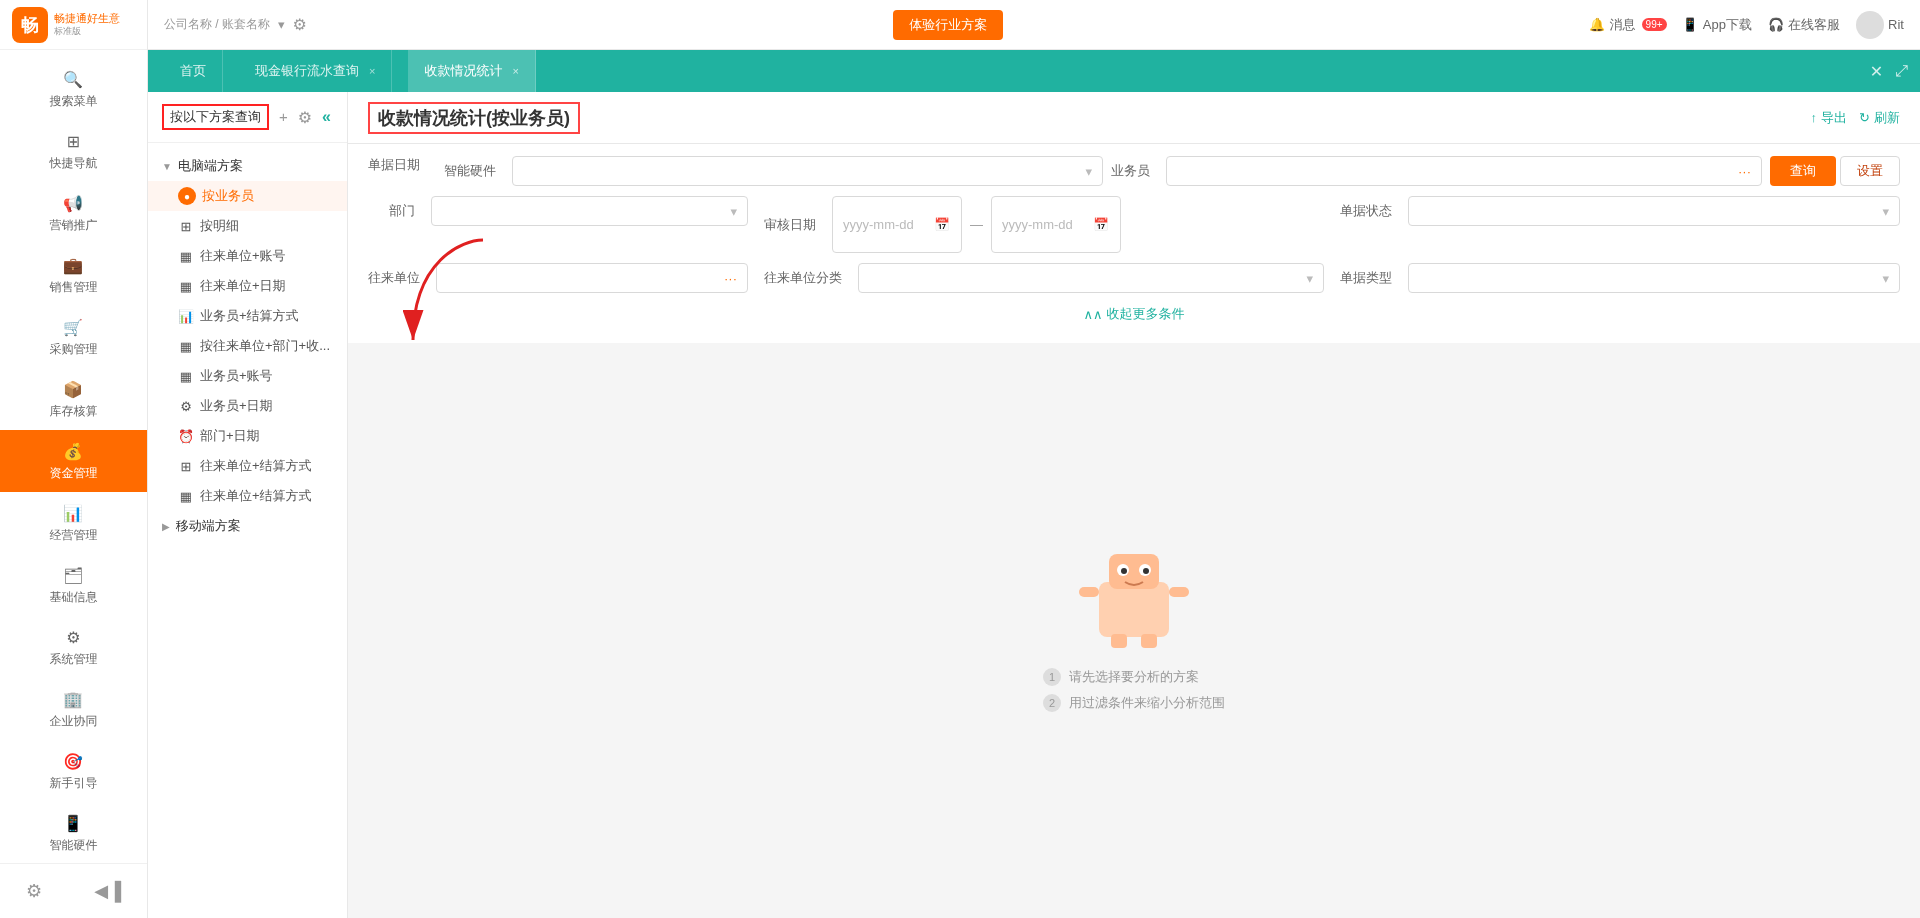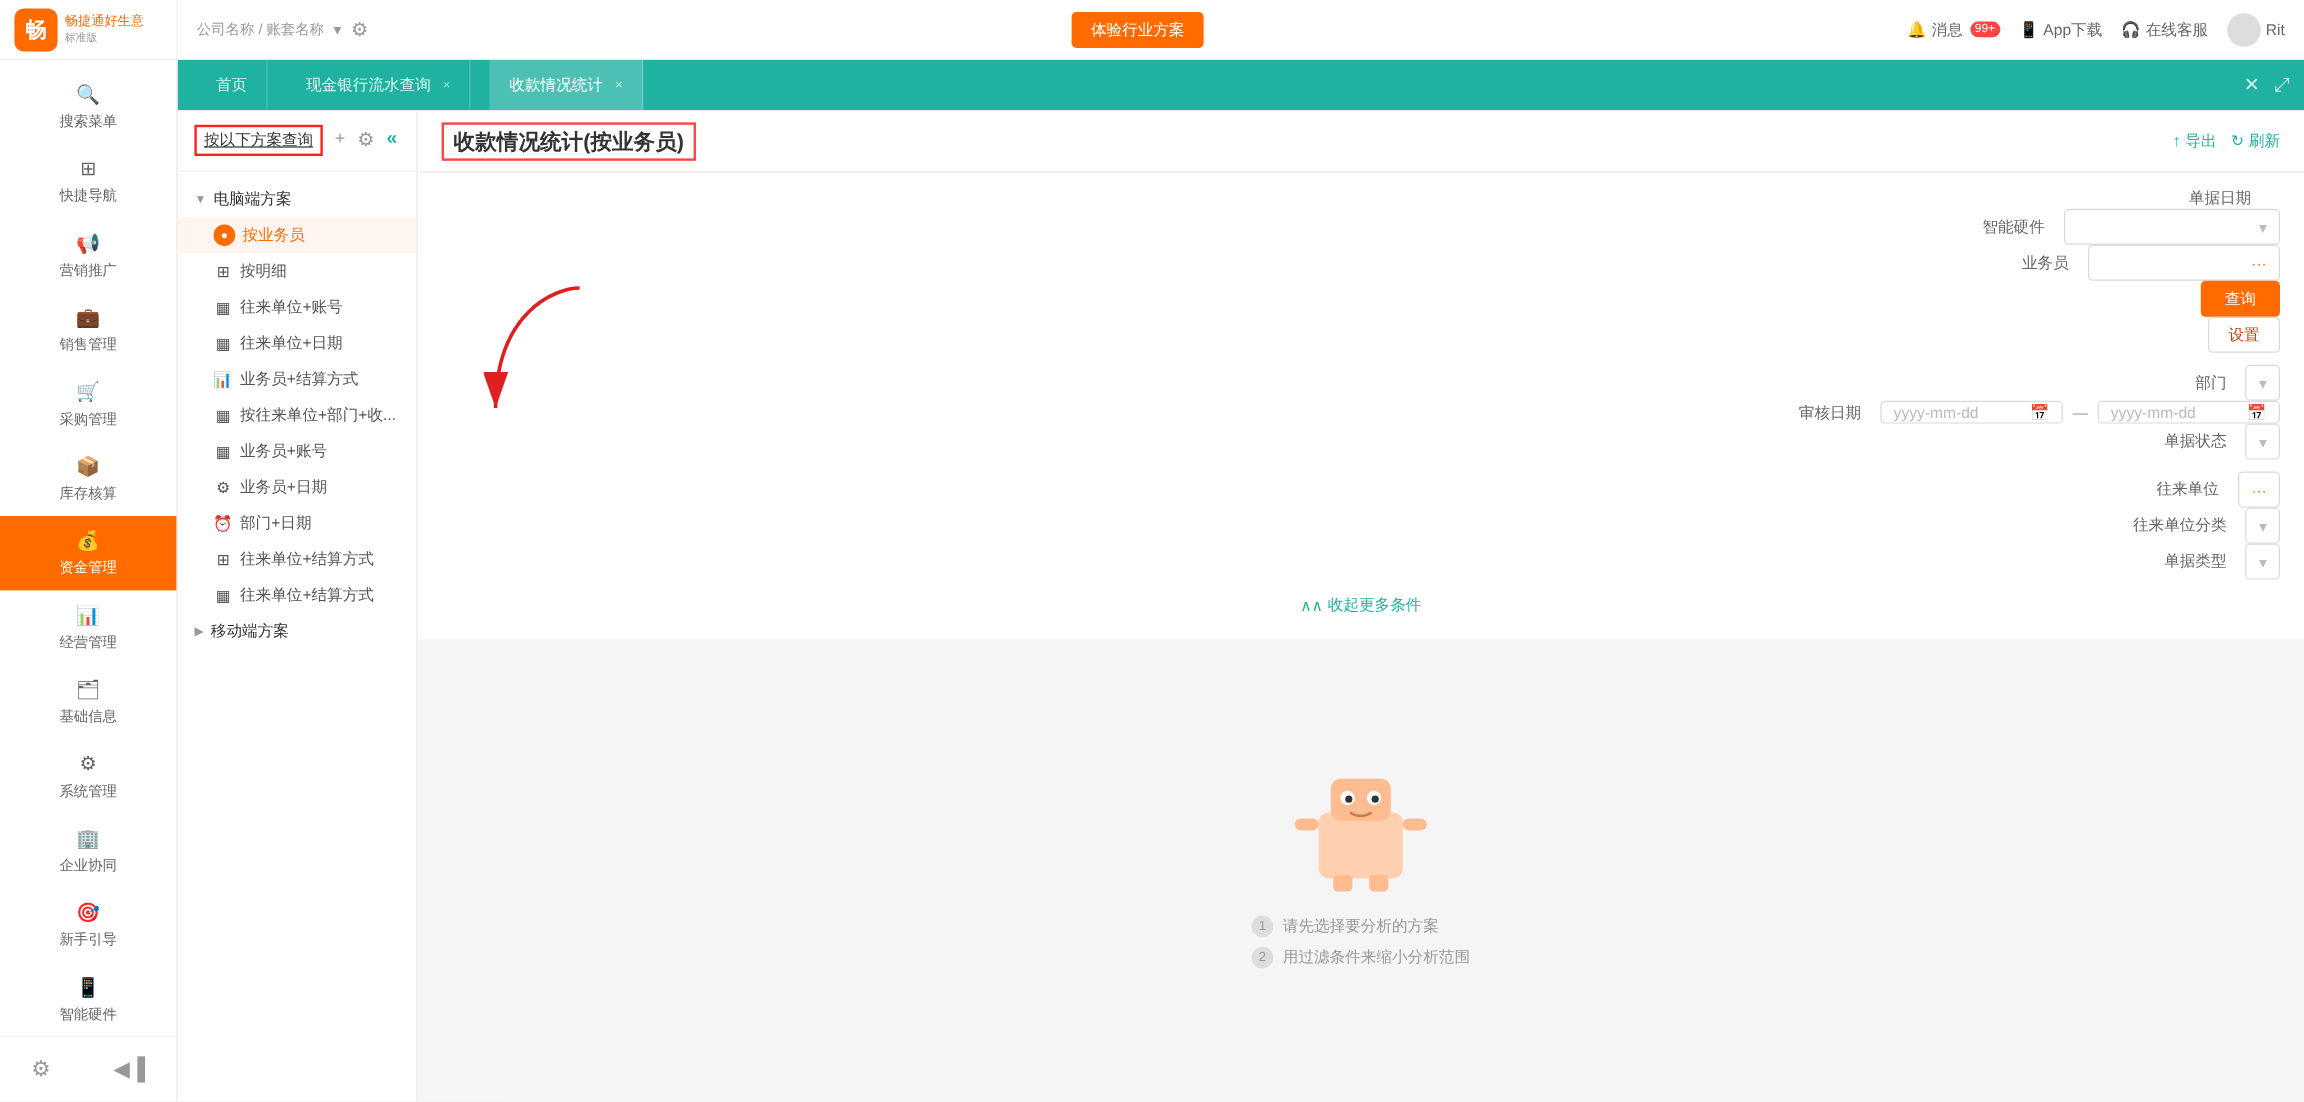--- a/index.html
+++ b/index.html
@@ -48,21 +48,21 @@
 
     
     .page-title-bar { height: 52px; background: #fff; display: flex; align-items: center; justify-content: space-between; padding: 0 20px; border-bottom: 1px solid #e8e8e8; }
     .page-title { font-size: 18px; font-weight: 600; color: #333; border: 2px solid #ff4444; padding: 2px 8px; display: inline-block; }
     .page-actions { display: flex; gap: 12px; align-items: center; }
     .action-btn { display: flex; align-items: center; gap: 4px; color: #20b2a0; font-size: 13px; cursor: pointer; }
     .date-tabs { display: flex; gap: 4px; align-items: center; flex-wrap: wrap; }
     .date-tab { padding: 2px 8px; font-size: 12px; color: #666; cursor: pointer; border-radius: 3px; }
     .date-tab.active { background: #ff6b00; color: #fff; border-radius: 3px; }
     .date-range { color: #666; font-size: 12px; margin-left: 4px; }
-    .date-input { border: 1px solid #d9d9d9; border-radius: 4px; padding: 1px 10px; font-size: 13px; color: #bbb; width: 152px; display: flex; align-items: center; justify-content: space-between; }
+    .date-input { border: 1px solid #d9d9d9; border-radius: 4px; padding: 20px 10px; font-size: 13px; color: #bbb; width: 130px; display: flex; align-items: center; justify-content: space-between; }
     .date-dash { color: #999; }
     .collapse-btn { display: flex; align-items: center; justify-content: center; color: #20b2a0; font-size: 13px; cursor: pointer; gap: 4px; padding: 8px 0; margin-top: 4px; }
 
     
     .scheme-panel { width: 200px; background: #fff; border-right: 1px solid #e8e8e8; padding: 0; flex-shrink: 0; }
     .scheme-header { display: flex; align-items: center; justify-content: space-between; padding: 12px 14px; border-bottom: 1px solid #f0f0f0; }
     .scheme-actions { display: flex; gap: 6px; }
     .scheme-action-btn { color: #999; font-size: 15px; cursor: pointer; padding: 2px; }
     .scheme-tree { padding: 8px 0; }
     .tree-group { }
@@ -77,21 +77,21 @@
     .right-content { flex: 1; display: flex; flex-direction: column; overflow: hidden; }
 
     
     .bottom-empty { flex: 1; background: #f5f5f5; display: flex; flex-direction: column; align-items: center; justify-content: center; gap: 16px; }
     .empty-hints { text-align: left; }
     .empty-hint-item { display: flex; align-items: center; gap: 8px; color: #999; font-size: 13px; margin-bottom: 8px; }
     .hint-num { width: 18px; height: 18px; background: #ddd; border-radius: 50%; display: flex; align-items: center; justify-content: center; font-size: 11px; color: #999; flex-shrink: 0; }
 
     
     .search-form { background: #fff; padding: 12px 20px; }
-    .form-row { display: flex; align-items: flex-end; gap: 0; margin-bottom: 10px; flex-direction: column; }
+    .form-row { display: flex; align-items: flex-start; gap: 0; margin-bottom: 10px; }
     .form-field { display: flex; align-items: center; flex: 1; gap: 8px; }
     .form-field-label { color: #666; font-size: 13px; white-space: nowrap; min-width: 55px; text-align: right; padding-right: 8px; }
     .form-field-control { flex: 1; border: 1px solid #d9d9d9; border-radius: 4px; padding: 5px 10px; font-size: 13px; color: #333; display: flex; align-items: center; justify-content: space-between; cursor: pointer; height: 30px; }
     .form-field-control.placeholder { color: #bbb; }
     .query-btn { background: #ff6b00; color: #fff; border: none; border-radius: 4px; padding: 6px 20px; font-size: 13px; cursor: pointer; margin-left: 8px; }
     .set-btn { background: #fff; color: #c2410c; border: 1px solid #d9d9d9; border-radius: 4px; padding: 5px 16px; font-size: 13px; cursor: pointer; margin-left: 4px; }
   </style>
 </head>
 <body>
 
@@ -213,21 +213,21 @@
       <div class="tab-bar-right">
         <span style="cursor:pointer;">✕</span>
         <span style="cursor:pointer;">⤢</span>
       </div>
     </div>
 
     <div class="content-area" style="position:relative;">
 
       <div class="scheme-panel" style="position:relative;">
         <div class="scheme-header">
-          <div style="display:flex; align-items:center; border: 2px solid #ff2222; padding: 2px 6px; text-decoration: underline;">
+          <div style="display:flex; align-items:center; border: 2px solid #ff2222; padding: 2px 6px;">
             <span>按以下方案查询</span>
           </div>
           <div class="scheme-actions">
             <span class="scheme-action-btn">+</span>
             <span class="scheme-action-btn" style="font-size:16px;">⚙</span>
             <span class="scheme-action-btn" style="font-size:16px; font-weight:bold; color:#20b2a0;">«</span>
           </div>
         </div>
         <div class="scheme-tree">
 

